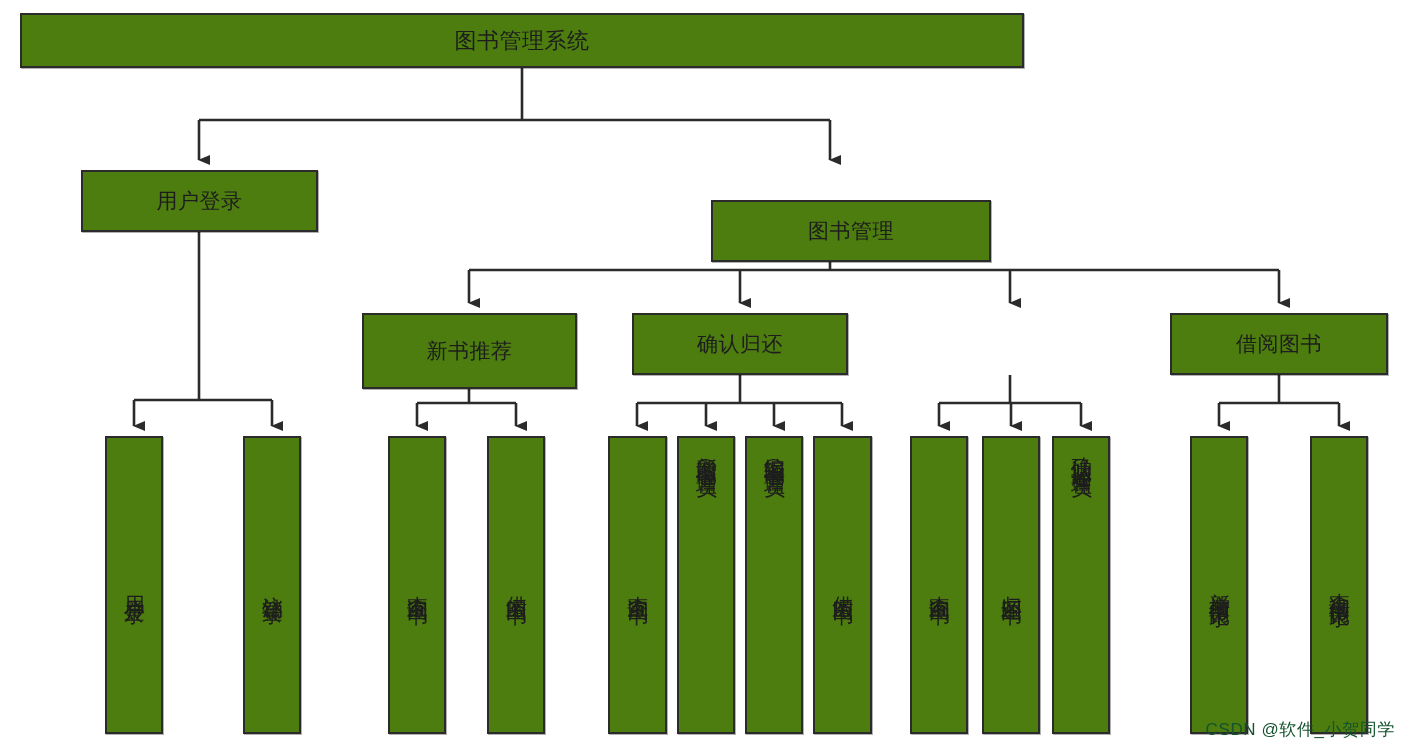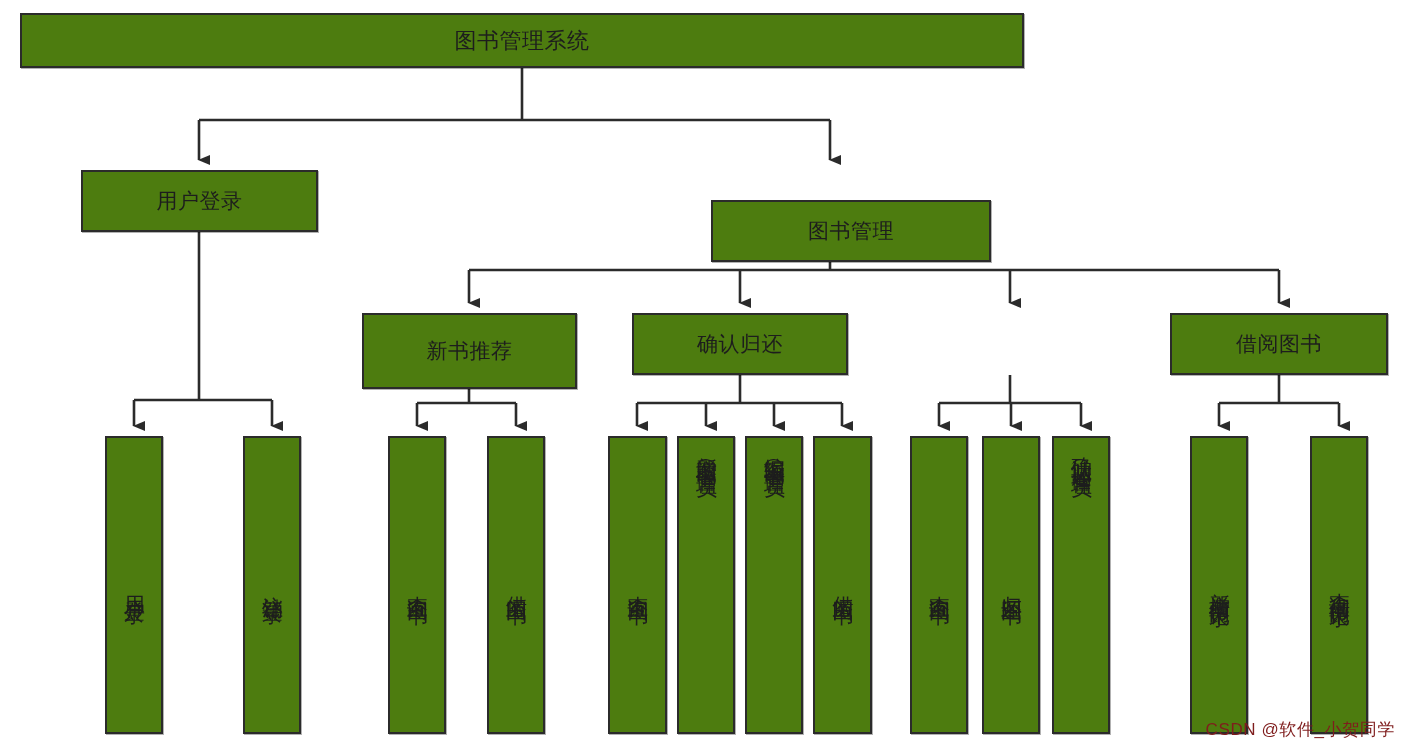--- a/index.html
+++ b/index.html
@@ -49,21 +49,21 @@
     letter-spacing: 3px;
     font-size: 21px;
     white-space: nowrap;
   }
   .node.root .label { font-size: 22px; }
   .watermark {
     position: absolute;
     right: 10px;
     bottom: 6px;
     font-size: 17px;
-    color: #7f1d1d;
+    color: #14532d;
     letter-spacing: 0.6px;
     white-space: nowrap;
     user-select: none;
   }
 </style>
 </head>
 <body>
 
 <div id="canvas">
 

